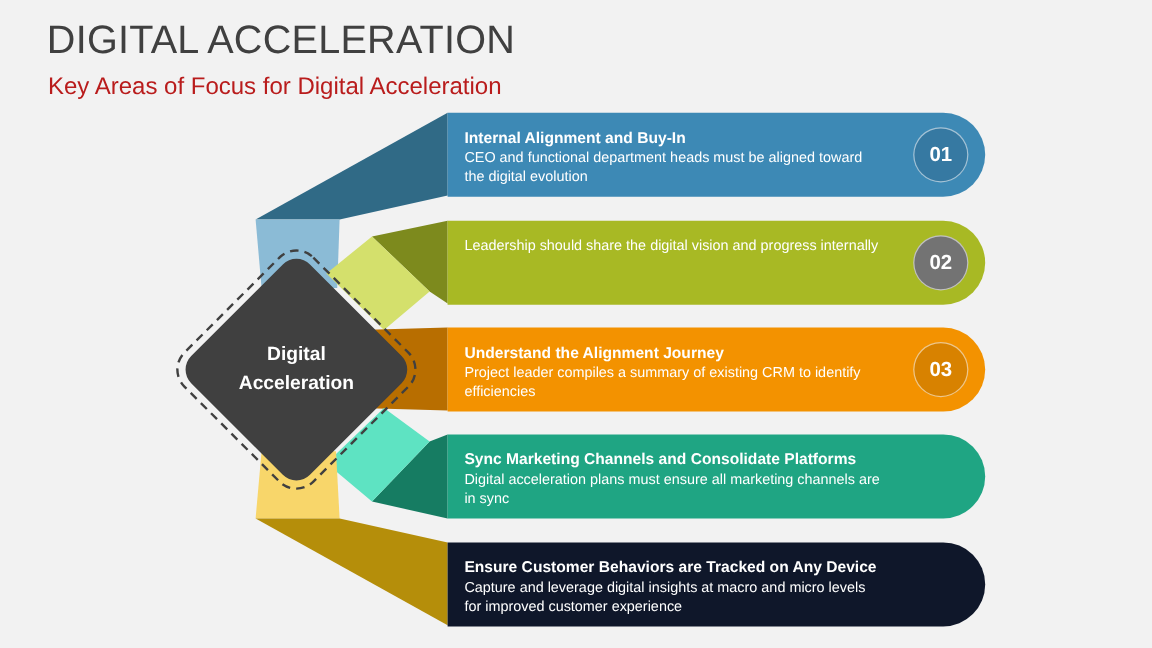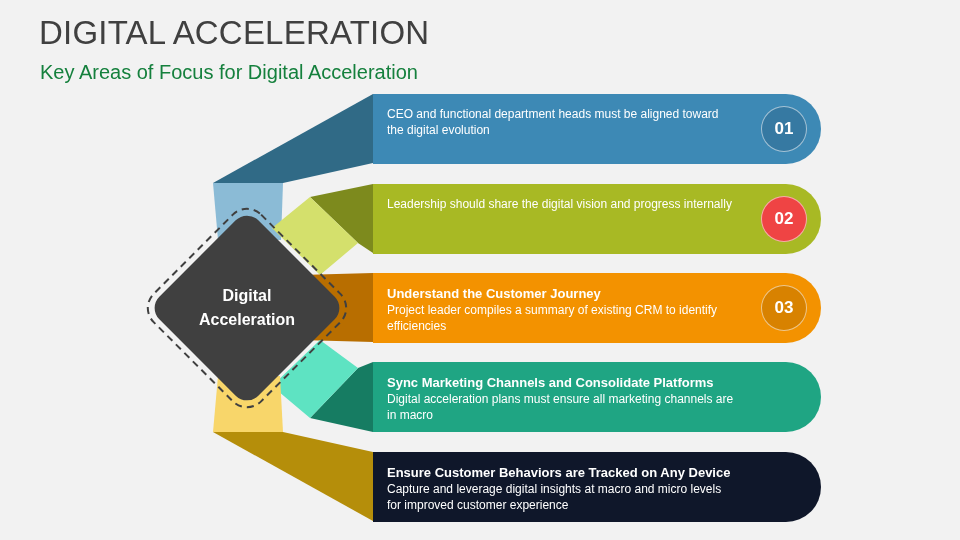--- a/index.html
+++ b/index.html
@@ -1,19 +1,19 @@
 <!DOCTYPE html>
 <html><head>
 <meta charset="utf-8">
 <style>
   html, body { margin:0; padding:0; }
   body { width:960px; height:540px; background:#f2f2f2; position:relative; overflow:hidden;
          font-family:"Liberation Sans", "DejaVu Sans", sans-serif; }
   .title { position:absolute; left:39px; top:14px; font-size:33px; font-weight:normal; color:#404040; letter-spacing:0.2px; margin:0; }
-  .subtitle { position:absolute; left:40px; top:61px; font-size:20px; color:#15803d; margin:0; }
+  .subtitle { position:absolute; left:40px; top:61px; font-size:20px; color:#b91c1c; margin:0; }
   svg.diagram { position:absolute; left:0; top:0; }
   .band { position:absolute; left:373px; width:448px; height:70px; border-radius:0 35px 35px 0; box-sizing:border-box; }
   .band-text { position:absolute; left:14px; top:12px; width:350px; color:#fff; }
   .band-title { font-size:13px; font-weight:bold; line-height:17px; white-space:nowrap; }
   .band-desc { font-size:12px; line-height:16px; }
   .num { position:absolute; right:14px; top:12px; width:46px; height:46px; border-radius:50%;
          border:1px solid rgba(255,255,255,0.55); box-sizing:border-box; display:flex; align-items:center; justify-content:center;
          color:#fff; font-weight:bold; font-size:17px; }
   .center-label { position:absolute; left:172px; top:284px; width:150px; text-align:center; color:#fff; font-weight:bold; font-size:16px; line-height:24px; }
 </style>
@@ -43,44 +43,45 @@
   <rect x="171" y="232" width="152" height="152" rx="20" ry="20" transform="rotate(45 247 308)" fill="none" stroke="#404040" stroke-width="2" stroke-dasharray="7 5"></rect>
 </svg>
 
 <div class="center-label">
   <div>Digital</div>
   <div>Acceleration</div>
 </div>
 
 <div class="band" style="top:94px;background:#3d89b5;">
   <div class="band-text">
+    <div class="band-title">Internal Alignment and Buy-In</div>
     <div class="band-desc">CEO and functional department heads must be aligned toward the digital evolution</div>
   </div>
   <div class="num" style="background:#3679a2;">01</div>
 </div>
 
 <div class="band" style="top:184px;background:#a8b924;">
   <div class="band-text">
     <div class="band-desc">Leadership should share the digital vision and progress internally</div>
   </div>
-  <div class="num" style="background:#ef4444;">02</div>
+  <div class="num" style="background:#737373;">02</div>
 </div>
 
 <div class="band" style="top:273px;background:#f39200;">
   <div class="band-text">
-    <div class="band-title">Understand the Customer Journey</div>
+    <div class="band-title">Understand the Alignment Journey</div>
     <div class="band-desc">Project leader compiles a summary of existing CRM to identify efficiencies</div>
   </div>
   <div class="num" style="background:#d88200;">03</div>
 </div>
 
 <div class="band" style="top:362px;background:#1fa583;">
   <div class="band-text">
     <div class="band-title">Sync Marketing Channels and Consolidate Platforms</div>
-    <div class="band-desc">Digital acceleration plans must ensure all marketing channels are in macro</div>
+    <div class="band-desc">Digital acceleration plans must ensure all marketing channels are in sync</div>
   </div>
 </div>
 
 <div class="band" style="top:452px;background:#0f172a;">
   <div class="band-text">
     <div class="band-title">Ensure Customer Behaviors are Tracked on Any Device</div>
     <div class="band-desc">Capture and leverage digital insights at macro and micro levels for improved customer experience</div>
   </div>
 </div>
 

